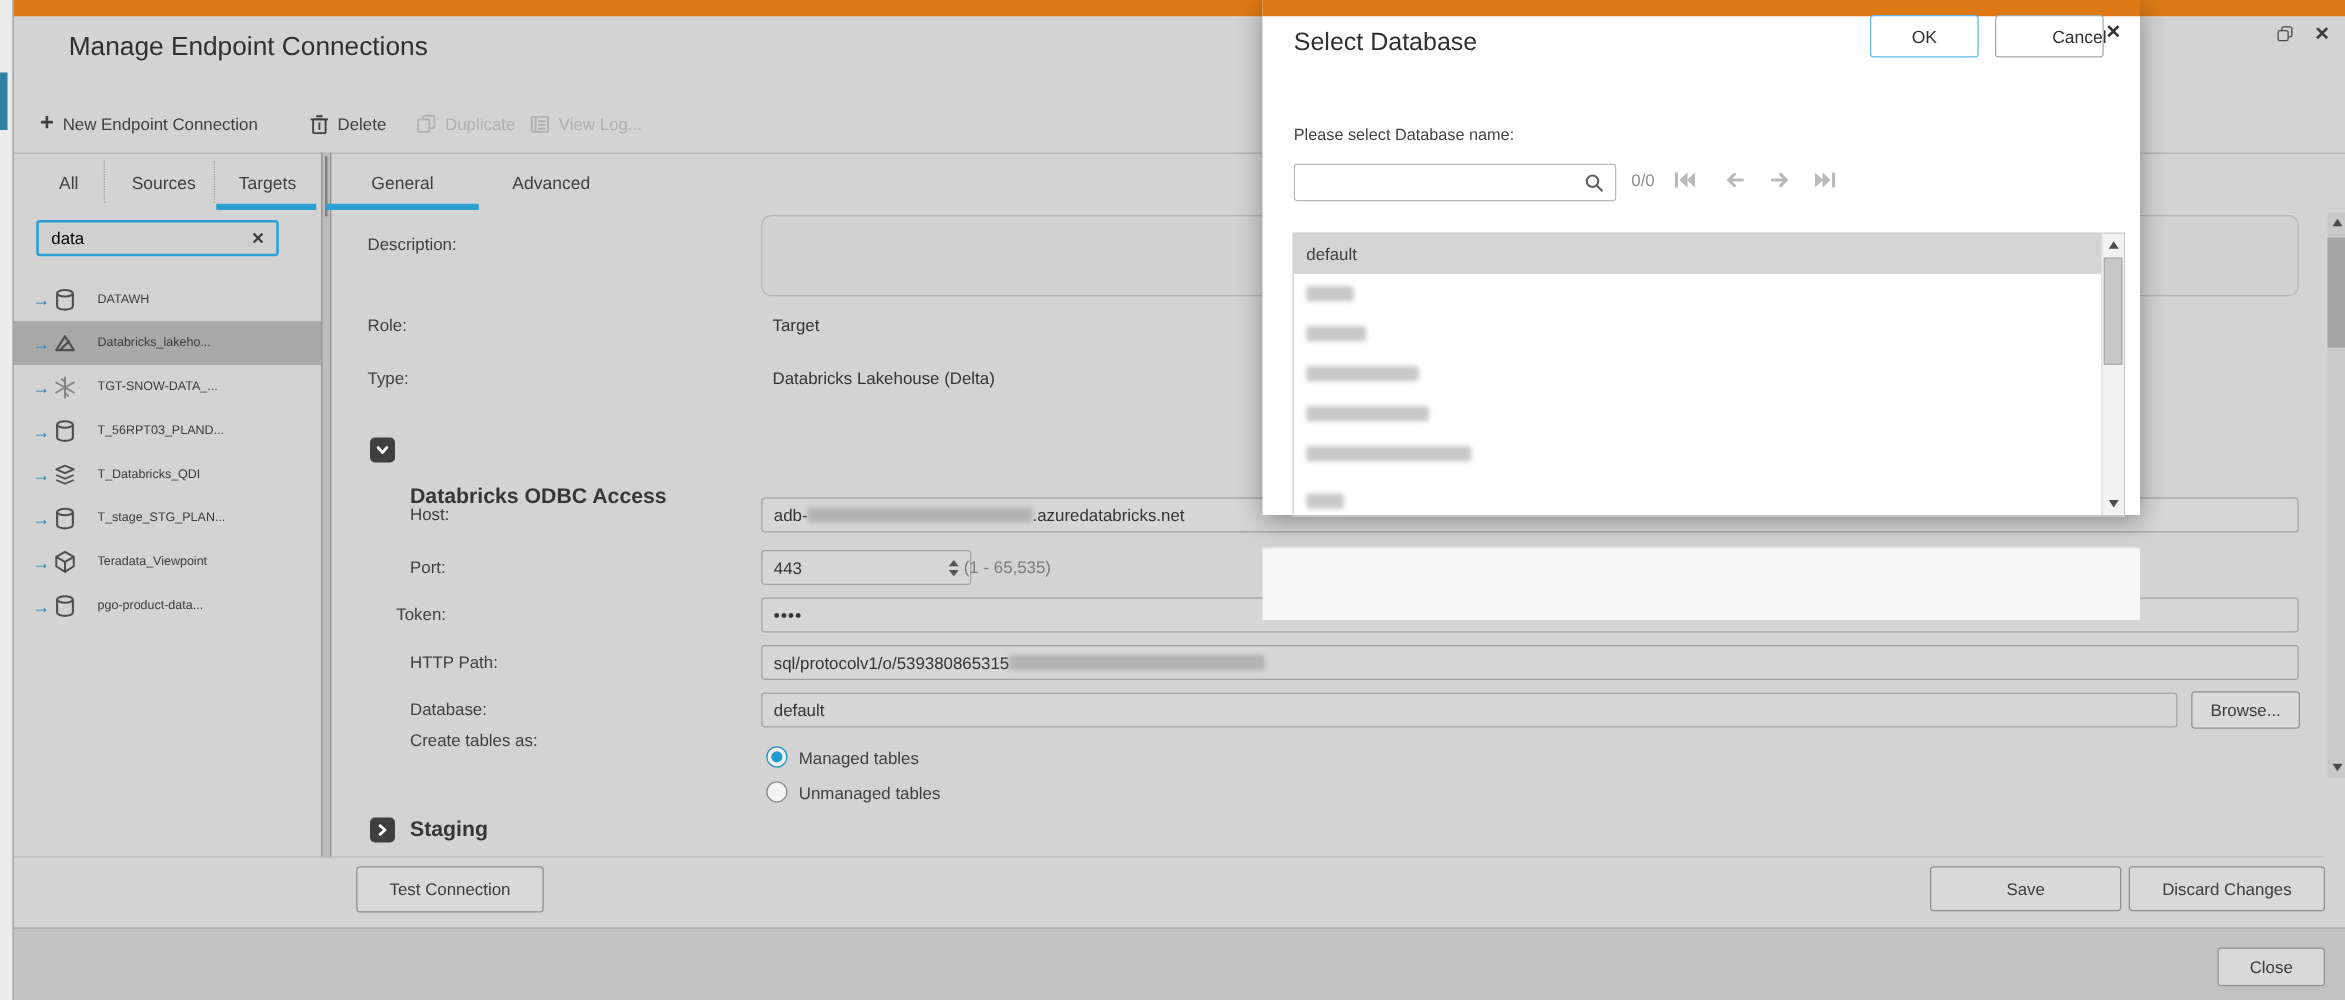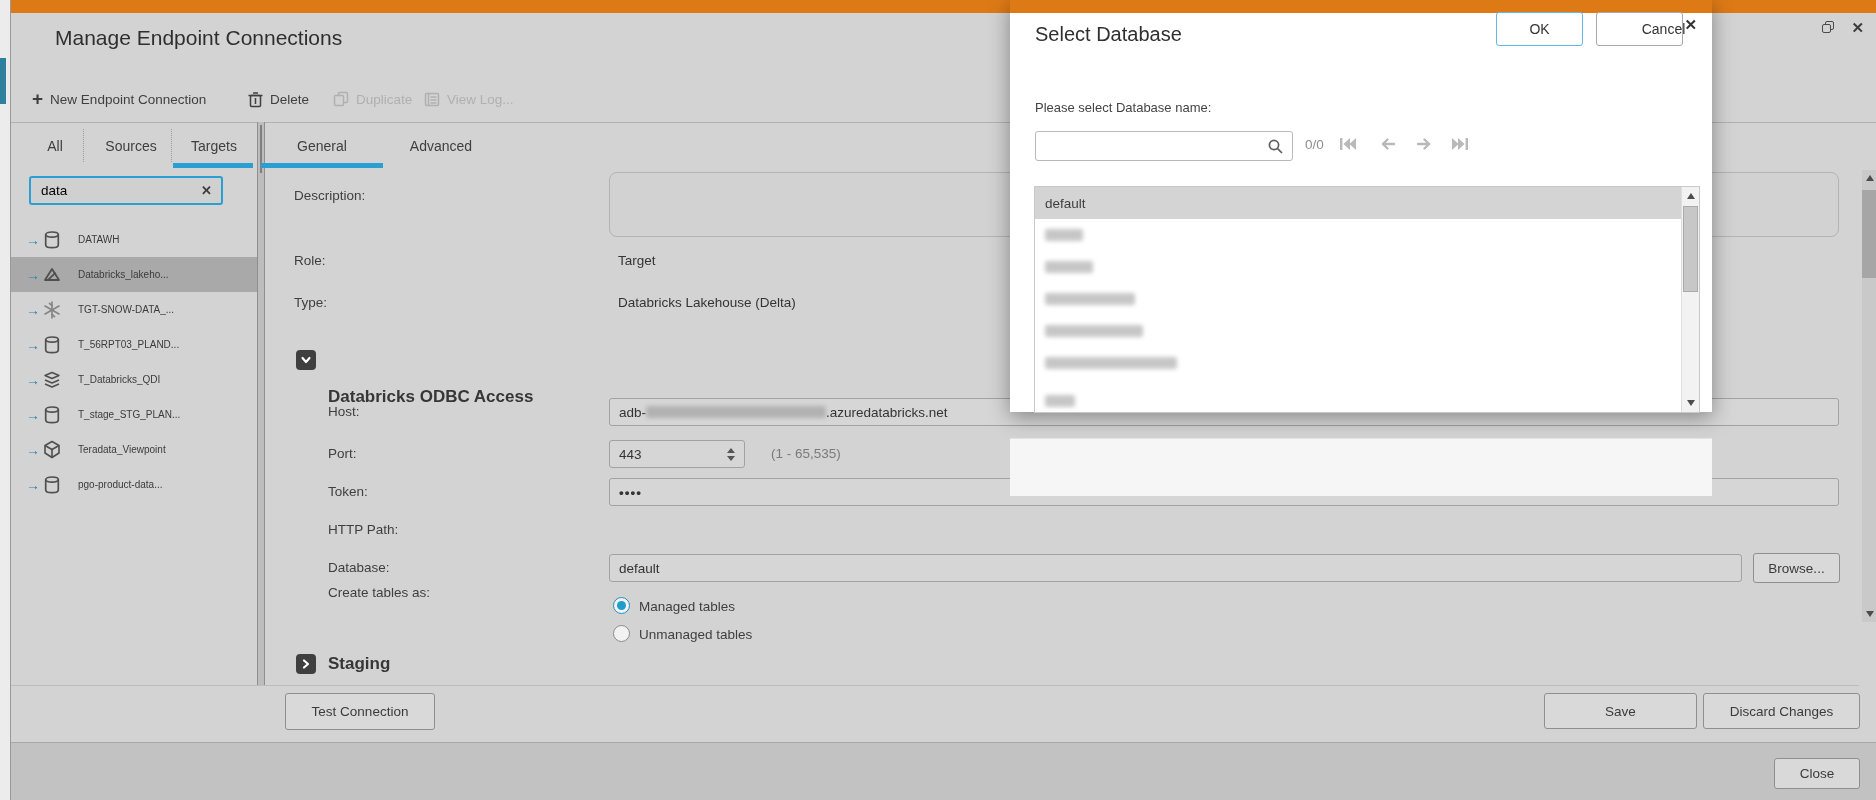--- a/index.html
+++ b/index.html
@@ -311,35 +311,39 @@
     <div class="abs section-ttl" style="left:317px;top:354px;margin-top:33px;">Databricks ODBC Access</div>
 
     <div class="abs flabel" style="left:317px;top:404px;">Host:</div>
     <div class="abs ginput" style="left:598px;top:398px;width:1230px;">
       <span>adb-</span>
       <span class="blur" style="width:180px;"></span>
       <span>.azuredatabricks.net</span>
     </div>
 
     <div class="abs flabel" style="left:317px;top:446px;">Port:</div>
-    <div class="abs ginput" style="left:598px;top:440px;width:136px;">
+    <div class="abs ginput" style="left:598px;top:440px;width:168px;">
       <span>443</span>
       <span class="spinner">
           <span class="spin-up"></span>
           <span class="spin-dn"></span>
         </span>
     </div>
     <div class="abs flabel" style="left:760px;top:446px;color:#7b7b7b;">(1 - 65,535)</div>
 
-    <div class="abs flabel" style="left:317px;top:484px;">Token:</div>
+    <div class="abs flabel" style="left:306px;top:484px;">Token:</div>
     <div class="abs ginput" style="left:598px;top:478px;width:1230px;font-weight:bold;letter-spacing:1px;">
       <span>••••</span>
     </div>
 
     <div class="abs flabel" style="left:317px;top:522px;">HTTP Path:</div>
+    <div class="abs ginput" style="left:598px;top:516px;width:1230px;">
+      <span>sql/protocolv1/o/539380865315</span>
+      <span class="blur" style="width:205px;"></span>
+    </div>
 
     <div class="abs flabel" style="left:317px;top:560px;">Database:</div>
     <div class="abs ginput" style="left:598px;top:554px;width:1133px;">
       <span>default</span>
     </div>
     <div class="abs gbtn" style="left:1742px;top:553px;width:87px;height:30px;">
       <span>Browse...</span>
     </div>
 
     <div class="abs flabel" style="left:317px;top:585px;">Create tables as:</div>

